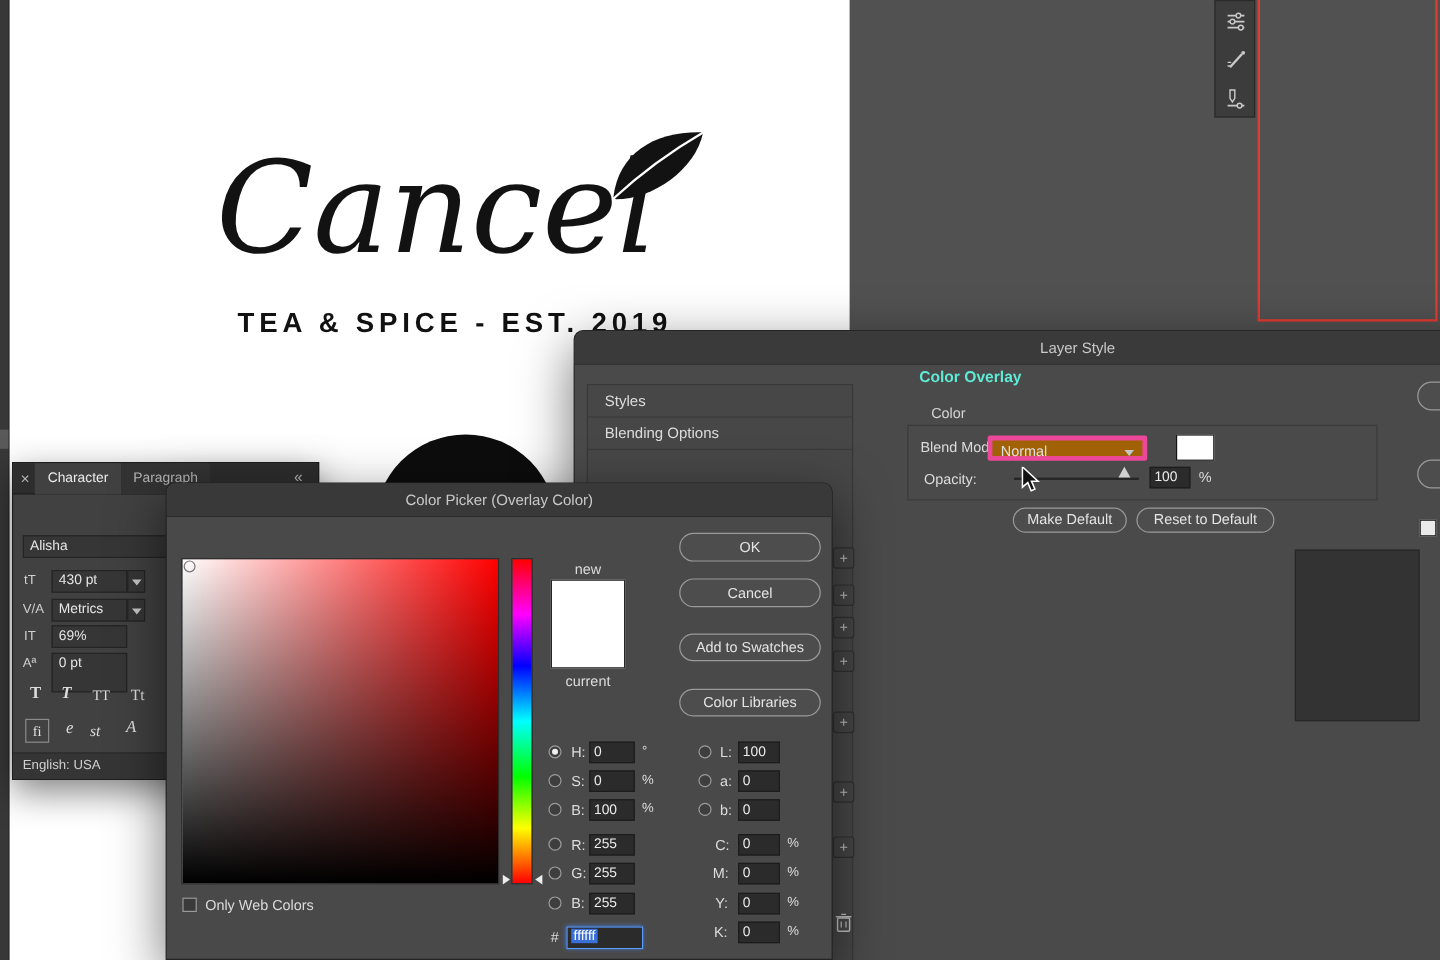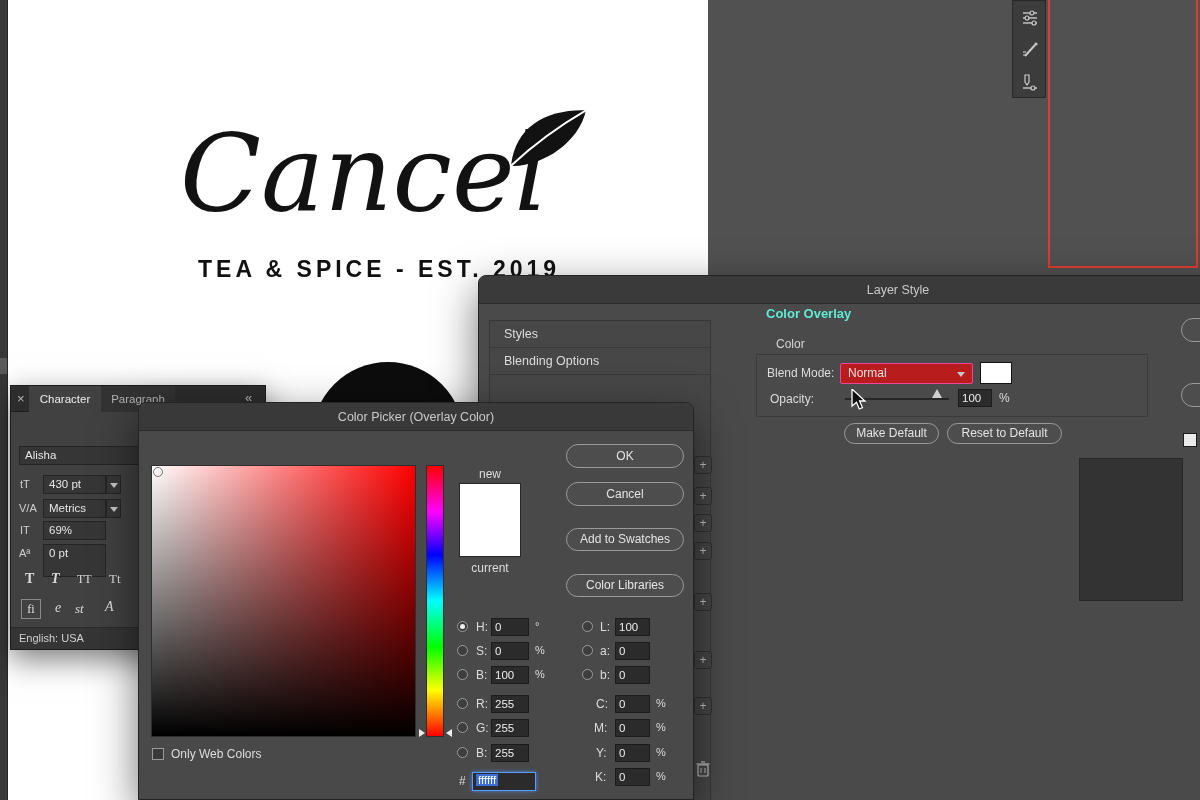--- a/index.html
+++ b/index.html
@@ -94,21 +94,21 @@
       <line x1="6" y1="2" x2="10" y2="2" stroke="#c4c4c4" stroke-width="1.2"></line>
       <line x1="6" y1="8" x2="6" y2="13" stroke="#c4c4c4" stroke-width="1"></line>
       <line x1="10" y1="8" x2="10" y2="13" stroke="#c4c4c4" stroke-width="1"></line>
     </svg>
 
     <div class="lbl" style="left:287px;top:30px;font-size:13px;color:#5eead4;font-weight:bold;">Color Overlay</div>
     <div class="lbl" style="left:297px;top:61px;color:#d5d5d5;">Color</div>
 
     <div class="abs" style="left:277px;top:78px;width:392px;height:63px;border:1px solid #3b3b3b;">
       <div class="lbl" style="left:10px;top:11px;">Blend Mode:</div>
-      <div class="abs" style="left:83px;top:8px;width:133px;height:21px;background:#b91c1c;border:1px solid #ec4899;border-radius:2px;">
+      <div class="abs" style="left:66px;top:8px;width:133px;height:21px;background:#a16207;border:4px solid #ec4899;border-radius:2px;">
         <span style="position:absolute;left:7px;top:2px;font-size:12px;color:#e0e0e0;">Normal</span>
         <span class="chev" style="right:7px;top:8px;"></span>
       </div>
       <div class="abs" style="left:223px;top:7px;width:32px;height:22px;background:#ffffff;border:1px solid #141414;"></div>
 
       <div class="lbl" style="left:13px;top:37px;">Opacity:</div>
       <div class="abs" style="left:88px;top:43px;width:104px;height:2px;background:#262626;"></div>
       <div class="abs" style="left:175px;top:34px;width:0;height:0;border-left:5px solid transparent;border-right:5px solid transparent;border-bottom:9px solid #d0d0d0;"></div>
       <div class="pf" style="left:201px;top:34px;width:34px;">100</div>
       <div class="lbl" style="left:242px;top:36px;">%</div>

